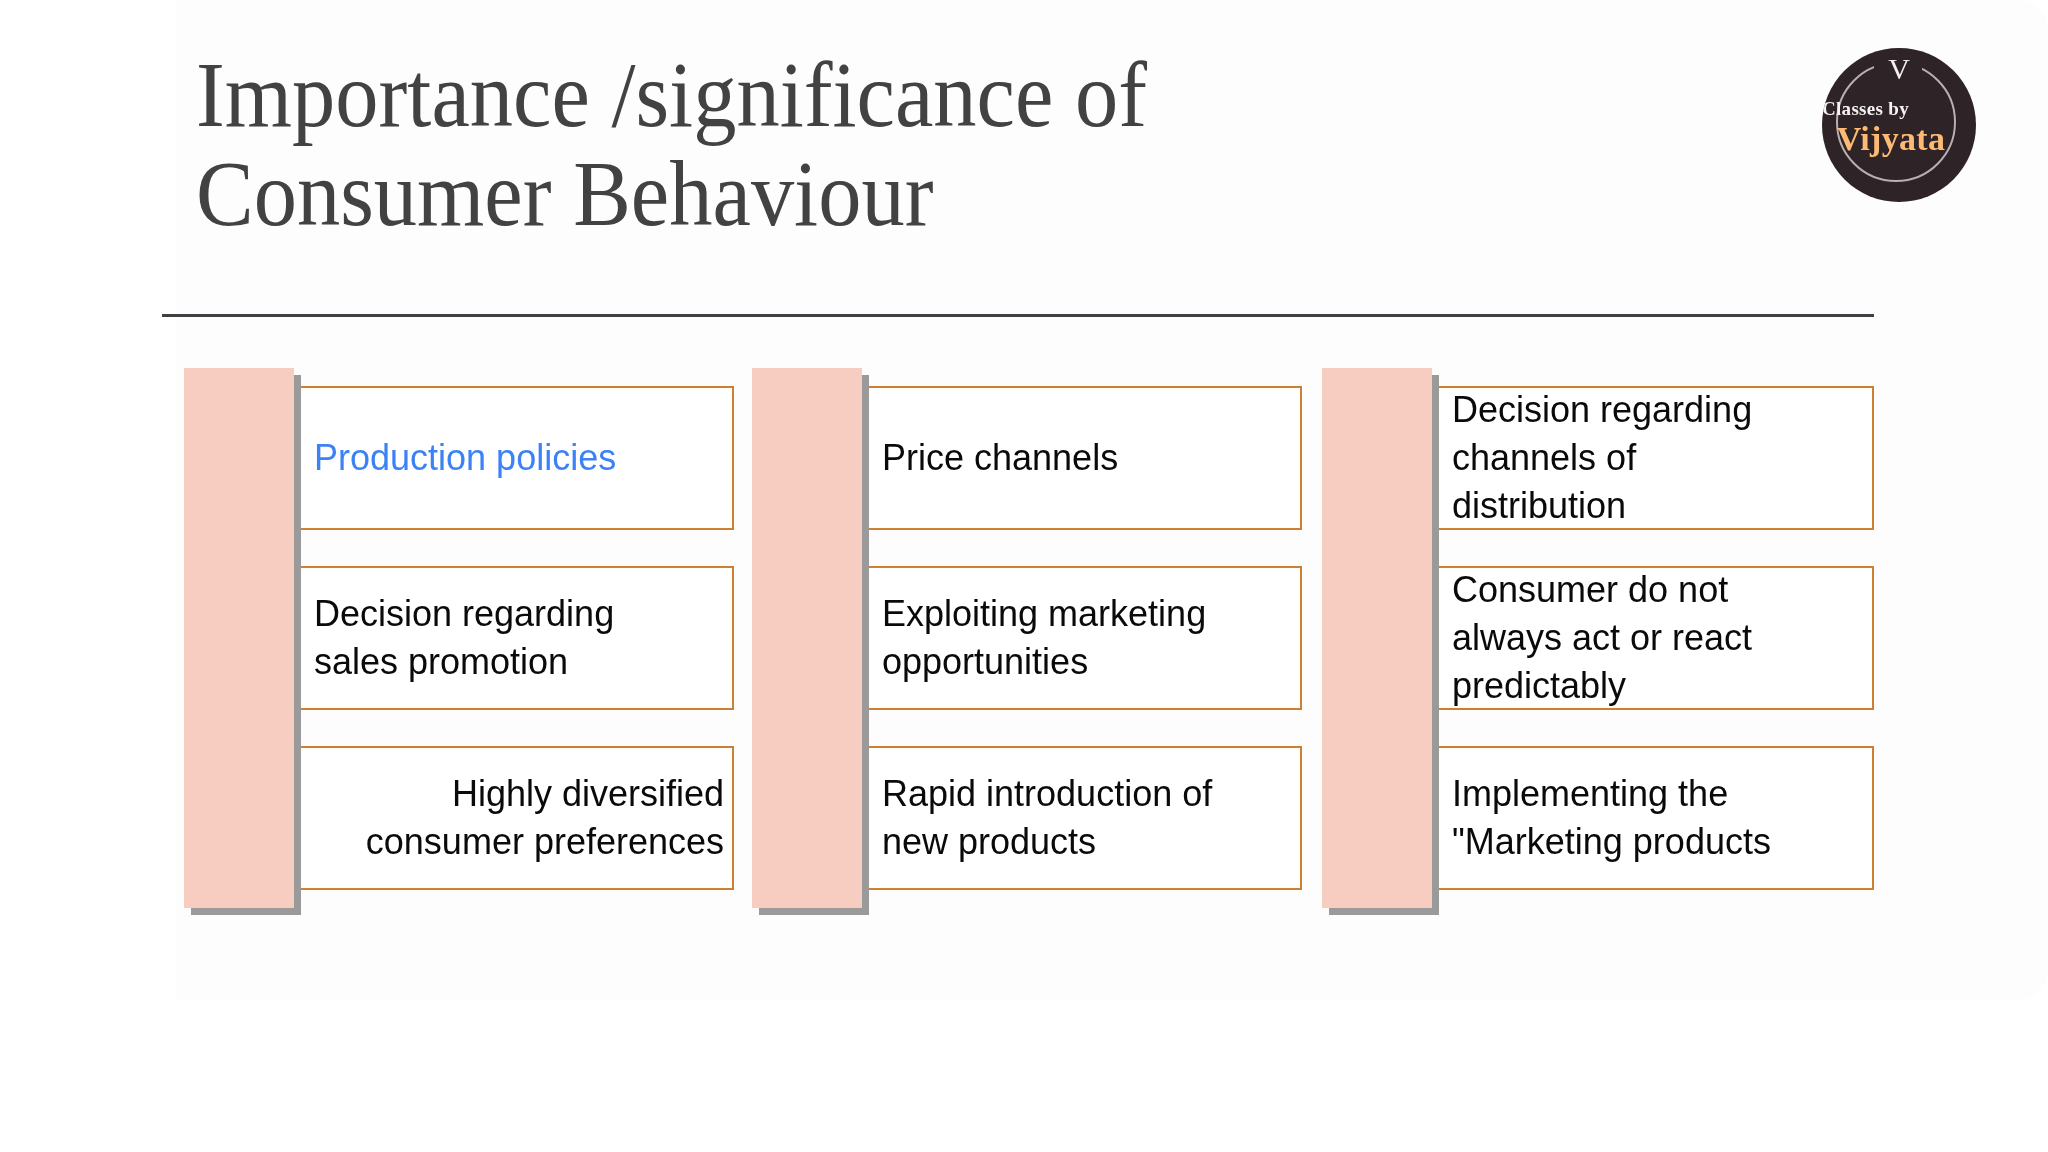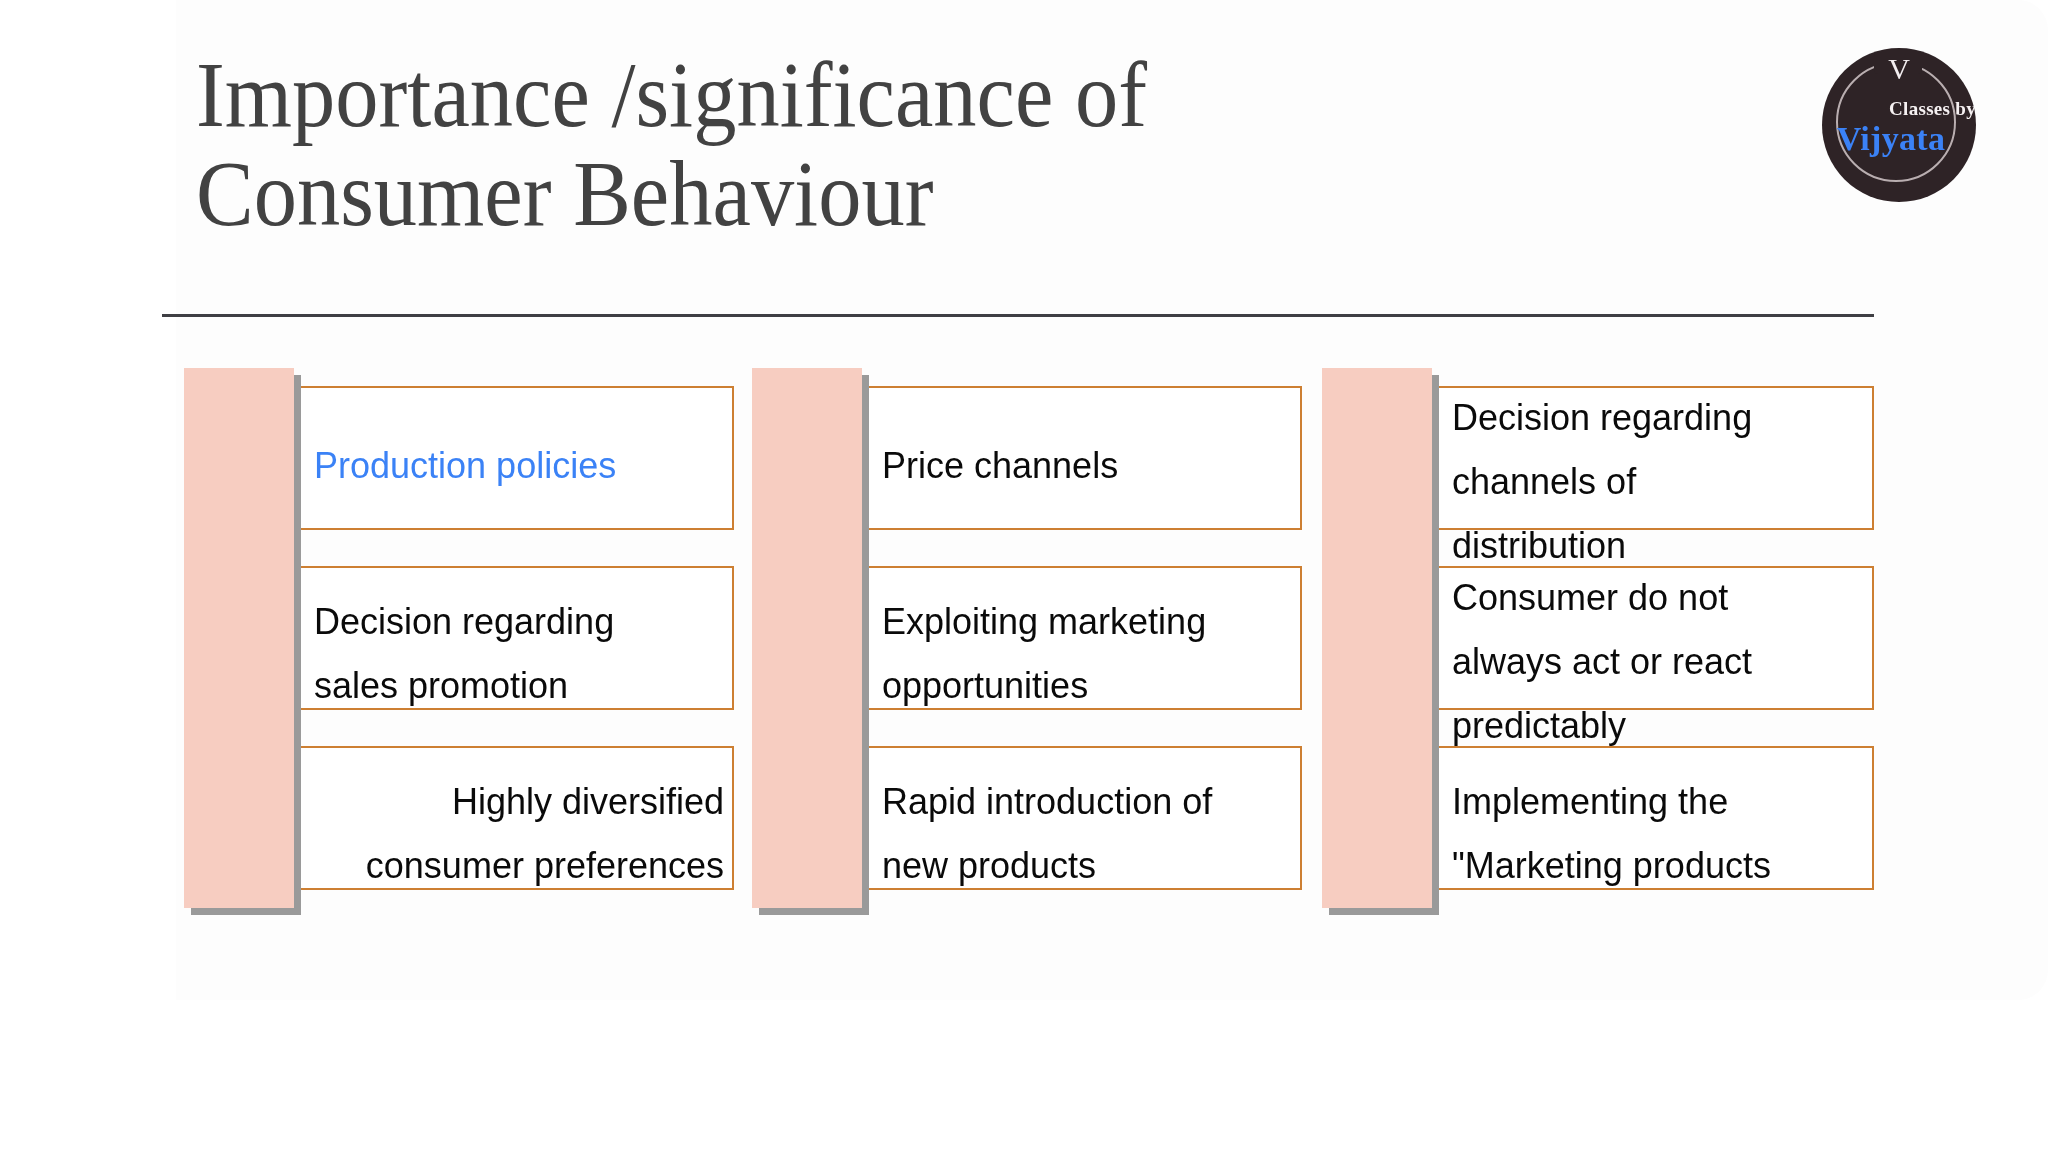--- a/index.html
+++ b/index.html
@@ -93,34 +93,34 @@
     position: absolute;
     left: 52px; top: 4px;
     width: 48px; height: 22px;
     background: #2e2326;
     border-radius: 4px;
   }
   .logo-line1 {
     position: absolute;
     left: 0; right: 0;
     top: 50px;
-    text-align: right;
+    text-align: left;
     color: #f6f1f2;
     font-family: "Liberation Serif", serif;
     font-size: 19px;
     line-height: 22px;
     font-weight: 700;
     letter-spacing: 0.3px;
   }
   .logo-line2 {
     position: absolute;
     left: 0; right: 16px;
     top: 72px;
     text-align: center;
-    color: #3b82f6;
+    color: #fdba74;
     font-family: "Liberation Serif", serif;
     font-size: 34px;
     line-height: 38px;
     font-weight: 700;
     letter-spacing: 0.3px;
   }
 
   
   .grid {
     position: absolute;
@@ -143,21 +143,21 @@
   }
   .cell-tab {
     position: absolute;
     box-sizing: border-box;
     background: #f7cdc1;
   }
   .cell-label {
     position: absolute;
     font-family: "Liberation Sans", sans-serif;
     font-size: 36px;
-    line-height: 64px;
+    line-height: 48px;
     color: #0a0a0a;
     white-space: pre-line;
     font-weight: 400;
   }
 
   
   .footer-bar {
     position: absolute;
     left: 0;
     top: 1073px;

